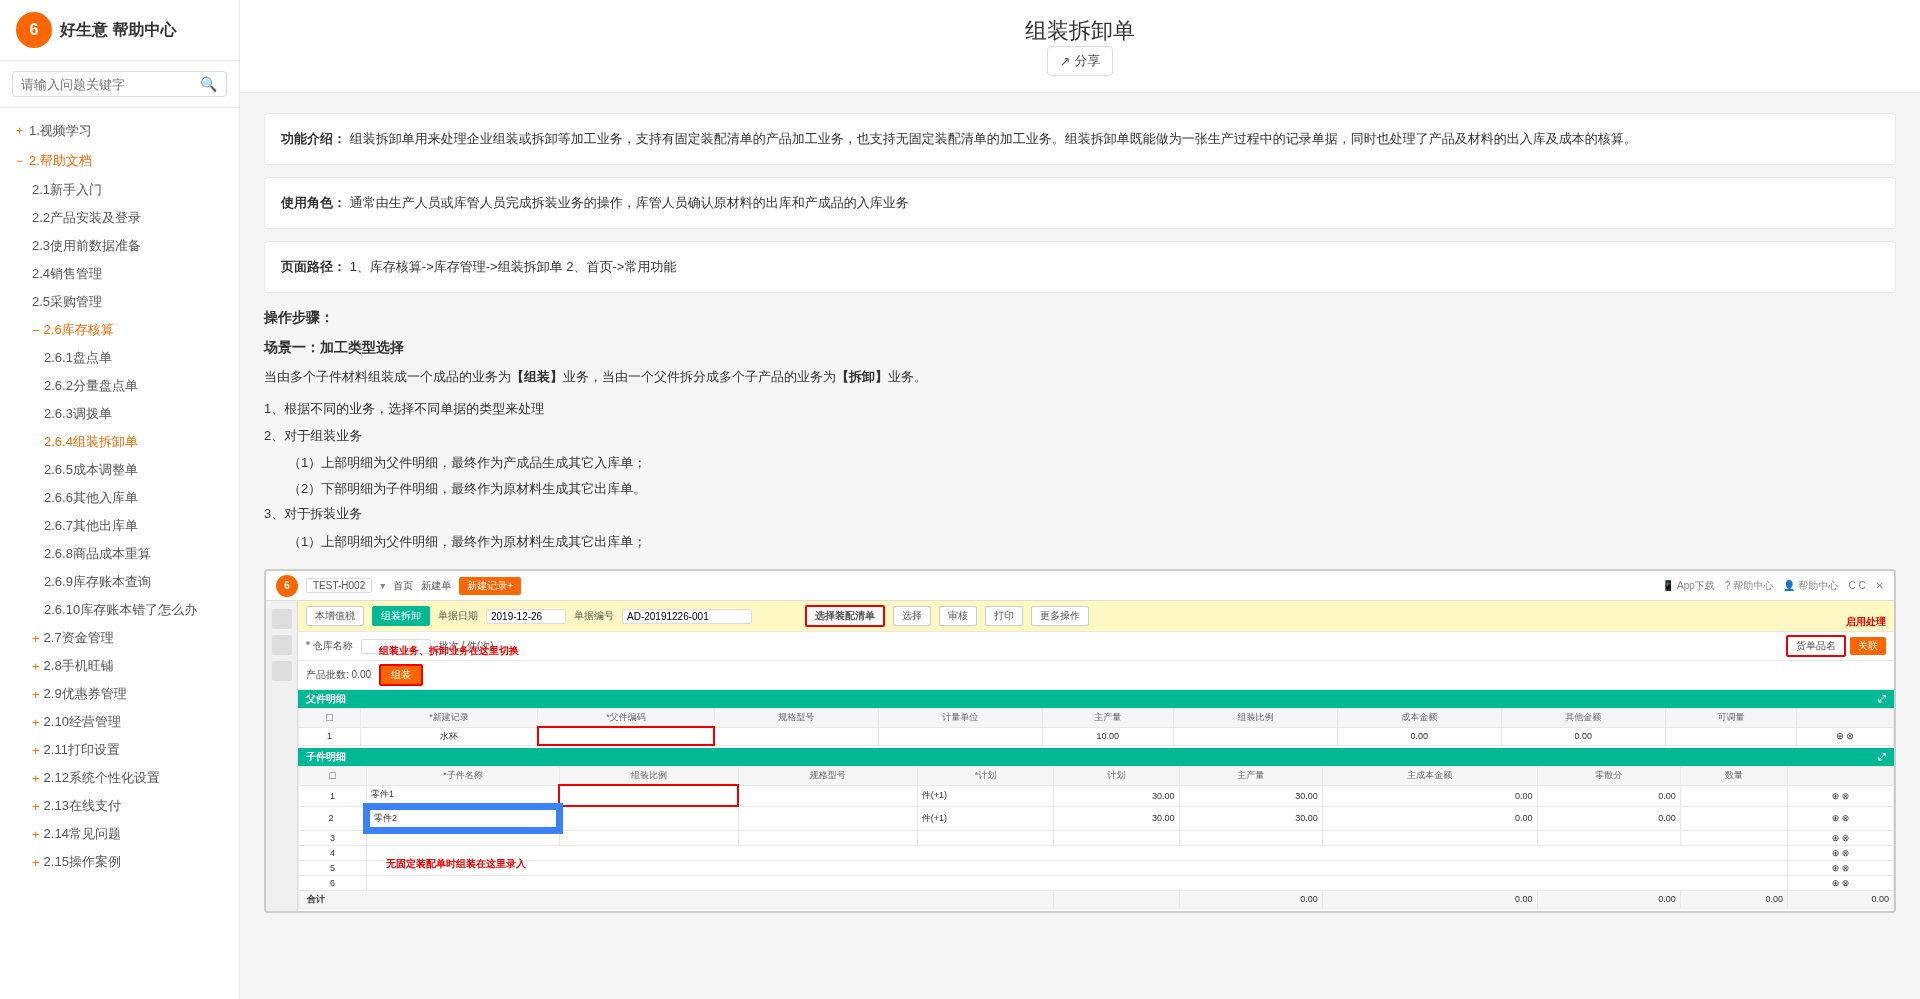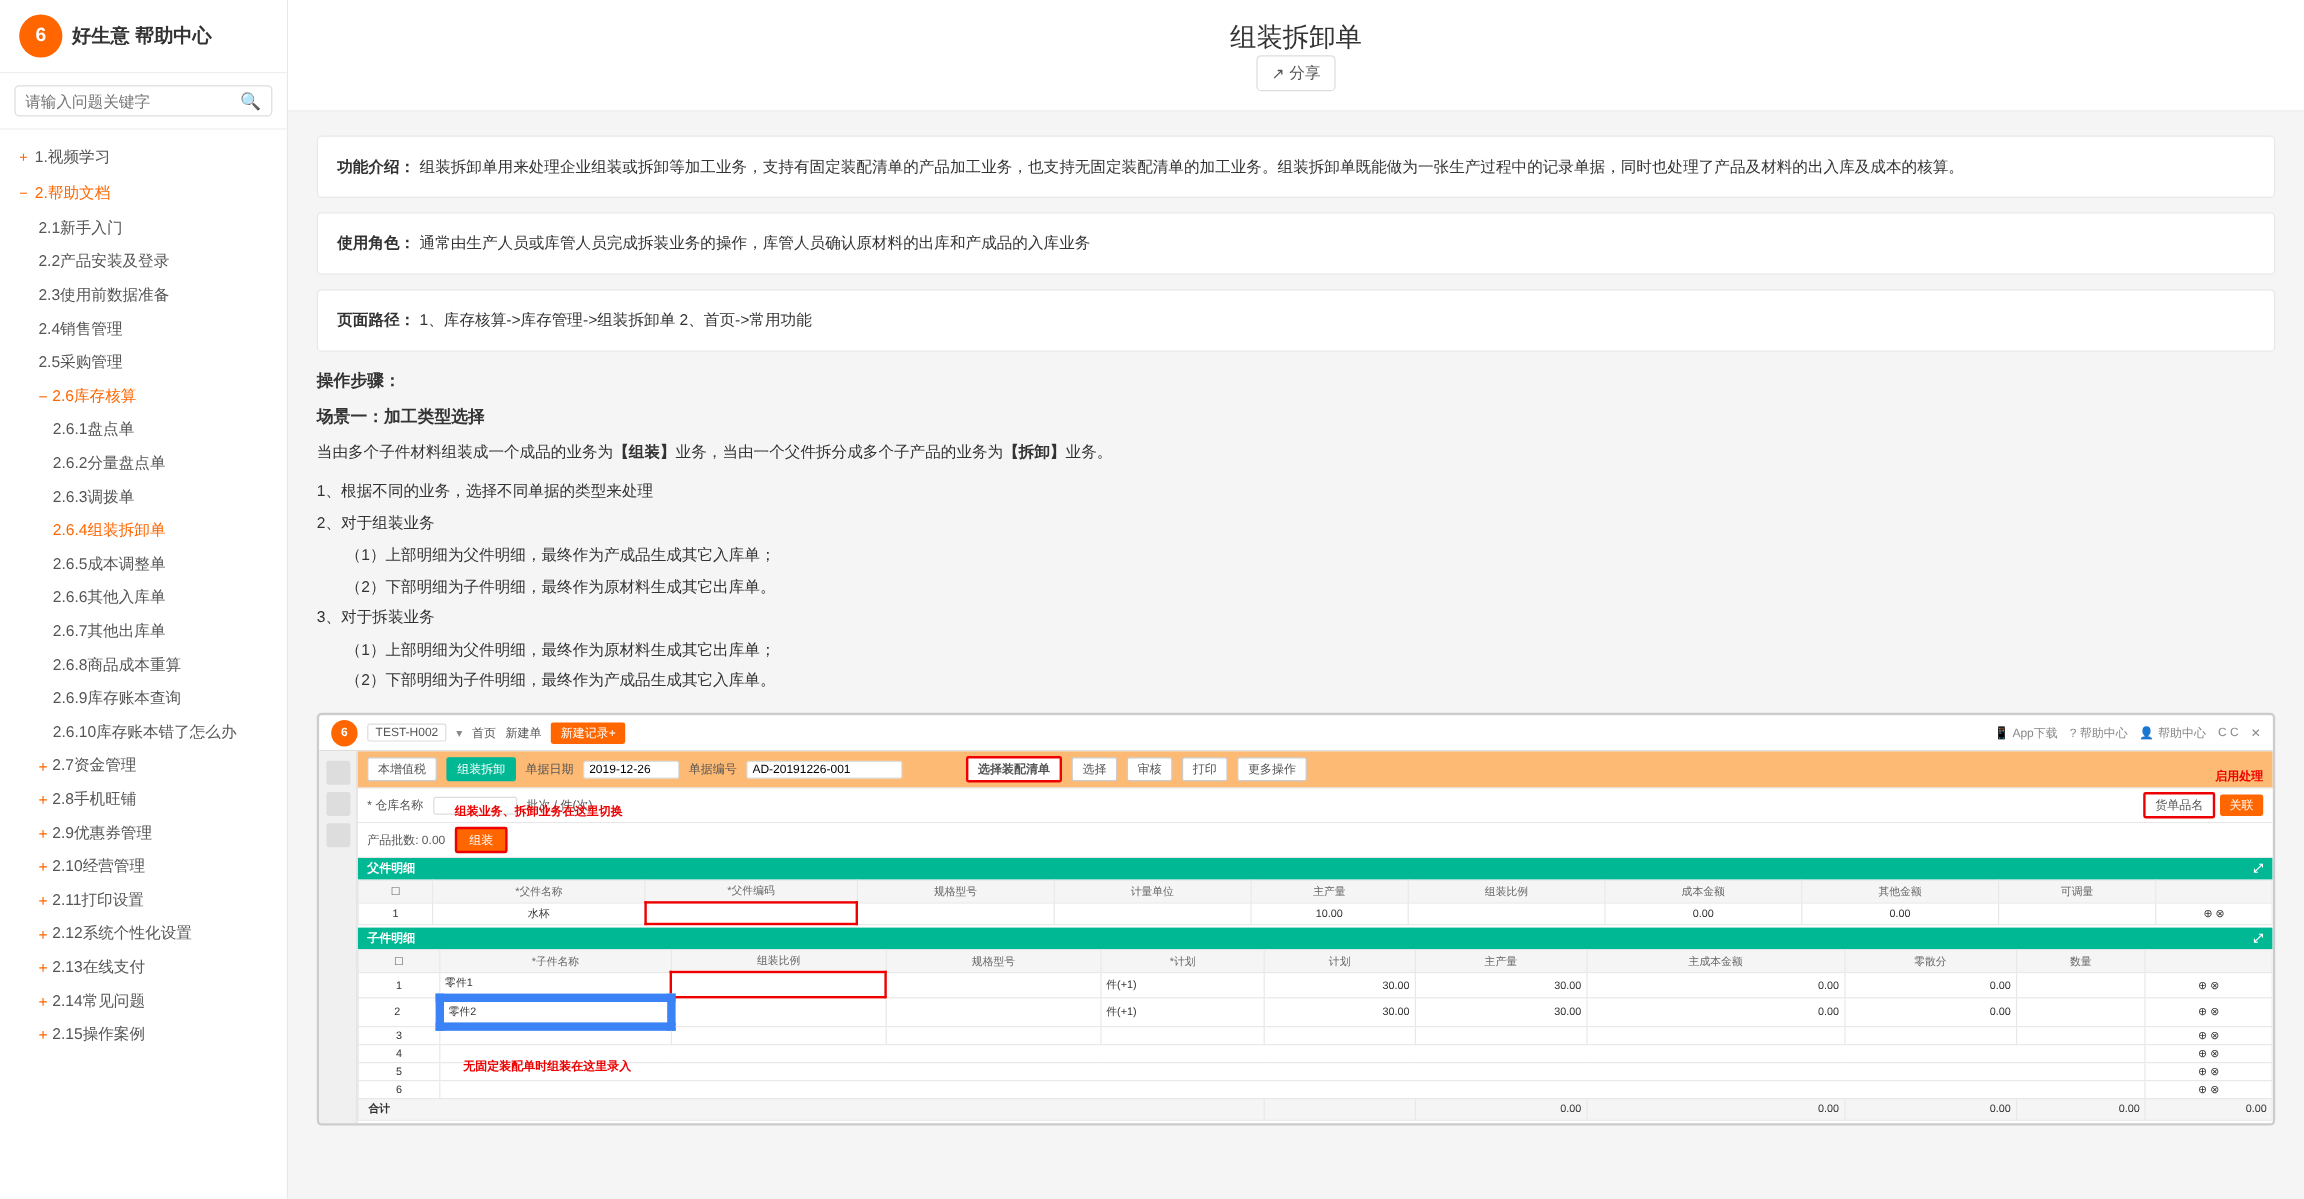--- a/index.html
+++ b/index.html
@@ -204,21 +204,20 @@
       当由多个子件材料组装成一个成品的业务为<span class="bold">【组装】</span>业务，当由一个父件拆分成多个子产品的业务为<span class="bold">【拆卸】</span>业务。
     </div>
 
     <div class="steps-list">
       <div class="step-item">1、根据不同的业务，选择不同单据的类型来处理</div>
       <div class="step-item">2、对于组装业务</div>
       <div class="sub-step">（1）上部明细为父件明细，最终作为产成品生成其它入库单；</div>
       <div class="sub-step">（2）下部明细为子件明细，最终作为原材料生成其它出库单。</div>
       <div class="step-item">3、对于拆装业务</div>
       <div class="sub-step">（1）上部明细为父件明细，最终作为原材料生成其它出库单；</div>
-      <div class="sub-step">（2）下部明细为子件明细，最终作为产成品生成其它入库单。</div>
     </div>
 
     <div class="app-screenshot-wrapper">
       <div class="app-screenshot" style="margin-top:16px; border:2px solid #ccc; border-radius:4px; overflow:hidden; background:#f5f5f5; position:relative;">
 
         <div style="background:#fff; display:flex; align-items:center; justify-content:space-between; padding:4px 10px; border-bottom:1px solid #ddd; height:30px;">
           <div style="display:flex; align-items:center; gap:8px;">
             <div style="width:22px;height:22px;background:#f60;border-radius:50%;display:flex;align-items:center;justify-content:center;color:#fff;font-size:10px;font-weight:bold;">6</div>
             <span style="font-size:10px;color:#555;border:1px solid #ddd;padding:1px 6px;border-radius:2px;">TEST-H002</span>
             <span style="font-size:10px;color:#888;">▾</span>
@@ -238,21 +237,21 @@
         <div style="display:flex; height:310px;">
 
           <div style="width:32px;background:#f0f0f0;border-right:1px solid #ddd;display:flex;flex-direction:column;align-items:center;padding-top:8px;gap:6px;">
             <div style="width:20px;height:20px;background:#ddd;border-radius:2px;"></div>
             <div style="width:20px;height:20px;background:#ddd;border-radius:2px;"></div>
             <div style="width:20px;height:20px;background:#ddd;border-radius:2px;"></div>
           </div>
 
           <div style="flex:1;display:flex;flex-direction:column;overflow:hidden;">
 
-            <div style="background:#fdba74;padding:4px 8px;border-bottom:1px solid #e8e8e8;display:flex;align-items:center;gap:8px;flex-wrap:wrap;">
+            <div style="background:#fef9c3;padding:4px 8px;border-bottom:1px solid #e8e8e8;display:flex;align-items:center;gap:8px;flex-wrap:wrap;">
               <button style="background:#fff;border:1px solid #ccc;border-radius:2px;padding:2px 8px;font-size:10px;cursor:pointer;color:#555;">本增值税</button>
               <button style="background:#00b894;border:1px solid #00b894;border-radius:2px;padding:2px 8px;font-size:10px;cursor:pointer;color:#fff;">组装拆卸</button>
               <span style="font-size:10px;color:#555;">单据日期</span>
               <input style="border: 1px solid rgb(221, 221, 221); border-radius: 2px; padding: 1px 4px; font-size: 10px; width: 80px;" value="2019-12-26">
               <span style="font-size:10px;color:#555;">单据编号</span>
               <input style="border: 1px solid rgb(221, 221, 221); border-radius: 2px; padding: 1px 4px; font-size: 10px; width: 130px;" value="AD-20191226-001">
 
               <div style="position:relative;display:inline-flex;align-items:center;">
                 <button style="background:#fff;border:2px solid #e00;border-radius:2px;padding:2px 8px;font-size:10px;cursor:pointer;color:#555;font-weight:bold;margin-left:45px;">选择装配清单</button>
 
@@ -290,21 +289,21 @@
             <div style="flex:1;overflow:hidden;background:#fff;">
 
               <div style="background:#00b894;color:#fff;padding:2px 8px;font-size:10px;font-weight:bold;display:flex;align-items:center;justify-content:space-between;">
                 <span>父件明细</span>
                 <span style="cursor:pointer;">⤢</span>
               </div>
               <table style="width:100%;border-collapse:collapse;font-size:9px;">
                 <thead>
                   <tr style="background:#f5f5f5;">
                     <th style="padding:2px 4px;border:1px solid #e8e8e8;color:#666;text-align:center;font-weight:normal;">☐</th>
-                    <th style="padding:2px 4px;border:1px solid #e8e8e8;color:#666;text-align:center;font-weight:normal;">*父件名称</th>
+                    <th style="padding:2px 4px;border:1px solid #e8e8e8;color:#666;text-align:center;font-weight:normal;">*新建记录</th>
                     <th style="padding:2px 4px;border:1px solid #e8e8e8;color:#666;text-align:center;font-weight:normal;">*父件编码</th>
                     <th style="padding:2px 4px;border:1px solid #e8e8e8;color:#666;text-align:center;font-weight:normal;">规格型号</th>
                     <th style="padding:2px 4px;border:1px solid #e8e8e8;color:#666;text-align:center;font-weight:normal;">计量单位</th>
                     <th style="padding:2px 4px;border:1px solid #e8e8e8;color:#666;text-align:center;font-weight:normal;">主产量</th>
                     <th style="padding:2px 4px;border:1px solid #e8e8e8;color:#666;text-align:center;font-weight:normal;">组装比例</th>
                     <th style="padding:2px 4px;border:1px solid #e8e8e8;color:#666;text-align:center;font-weight:normal;">成本金额</th>
                     <th style="padding:2px 4px;border:1px solid #e8e8e8;color:#666;text-align:center;font-weight:normal;">其他金额</th>
                     <th style="padding:2px 4px;border:1px solid #e8e8e8;color:#666;text-align:center;font-weight:normal;">可调量</th>
                     <th style="padding:2px 4px;border:1px solid #e8e8e8;color:#666;text-align:center;font-weight:normal;"></th>
                   </tr>

